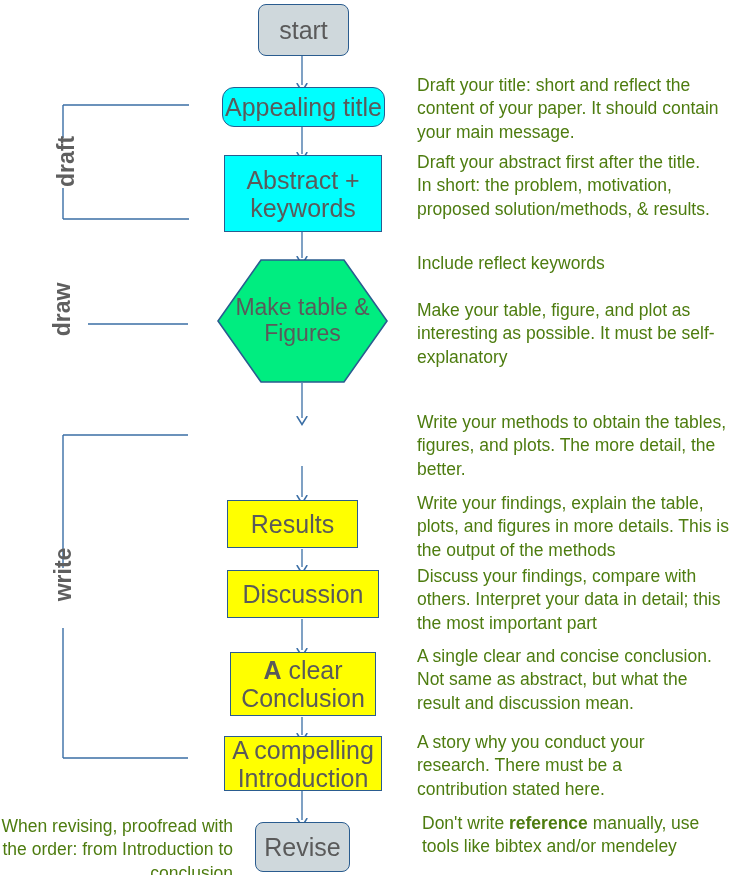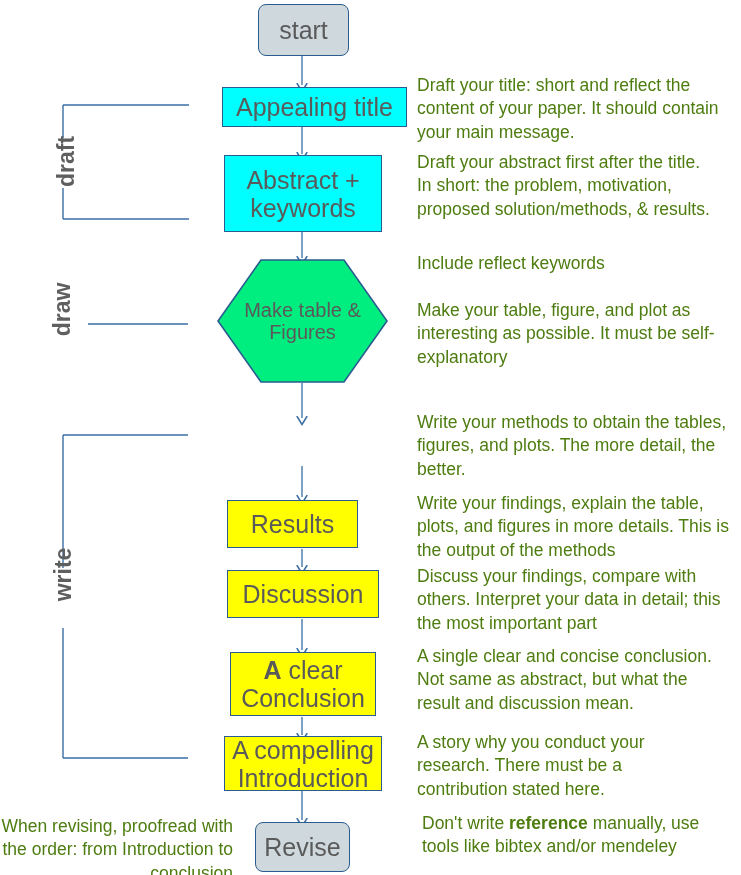--- a/index.html
+++ b/index.html
@@ -39,21 +39,21 @@
     background: #00ffff;
     border: 1.6px solid #2a5c8f;
     font-size: 25px;
   }
   .node-yellow {
     background: #ffff00;
     border: 1.6px solid #2a5c8f;
     font-size: 25px;
   }
   .node-hex {
-    font-size: 20px;
+    font-size: 23px;
     background: transparent;
     border: none;
   }
   .hex-shape {
     position: absolute;
     inset: 0;
   }
   .hex-label {
     position: relative;
     z-index: 2;
@@ -114,21 +114,21 @@
       <line x1="302" y1="619" x2="302" y2="650"></line>
       <line x1="302" y1="717" x2="302" y2="735"></line>
       <line x1="302" y1="791" x2="302" y2="820"></line>
     </g>
   </svg>
 
   <div class="node node-terminal" style="left:258px; top:4px; width:91px; height:52px;">
     <span>start</span>
   </div>
 
-  <div class="node node-cyan" style="left:222px; top:87px; width:185px; height:40px;">
+  <div class="node node-cyan" style="left:222px; top:87px; width:163px; height:40px;border-radius:12px;">
     <span>Appealing title</span>
   </div>
 
   <div class="node node-cyan" style="left:224px; top:155px; width:158px; height:77px; flex-direction:column;">
     <span>Abstract +</span>
     <span>keywords</span>
   </div>
 
   <div class="node node-hex" style="left:217px; top:259px; width:171px; height:124px; flex-direction:column;">
     <svg class="hex-shape" viewBox="0 0 171 124" preserveAspectRatio="none">

